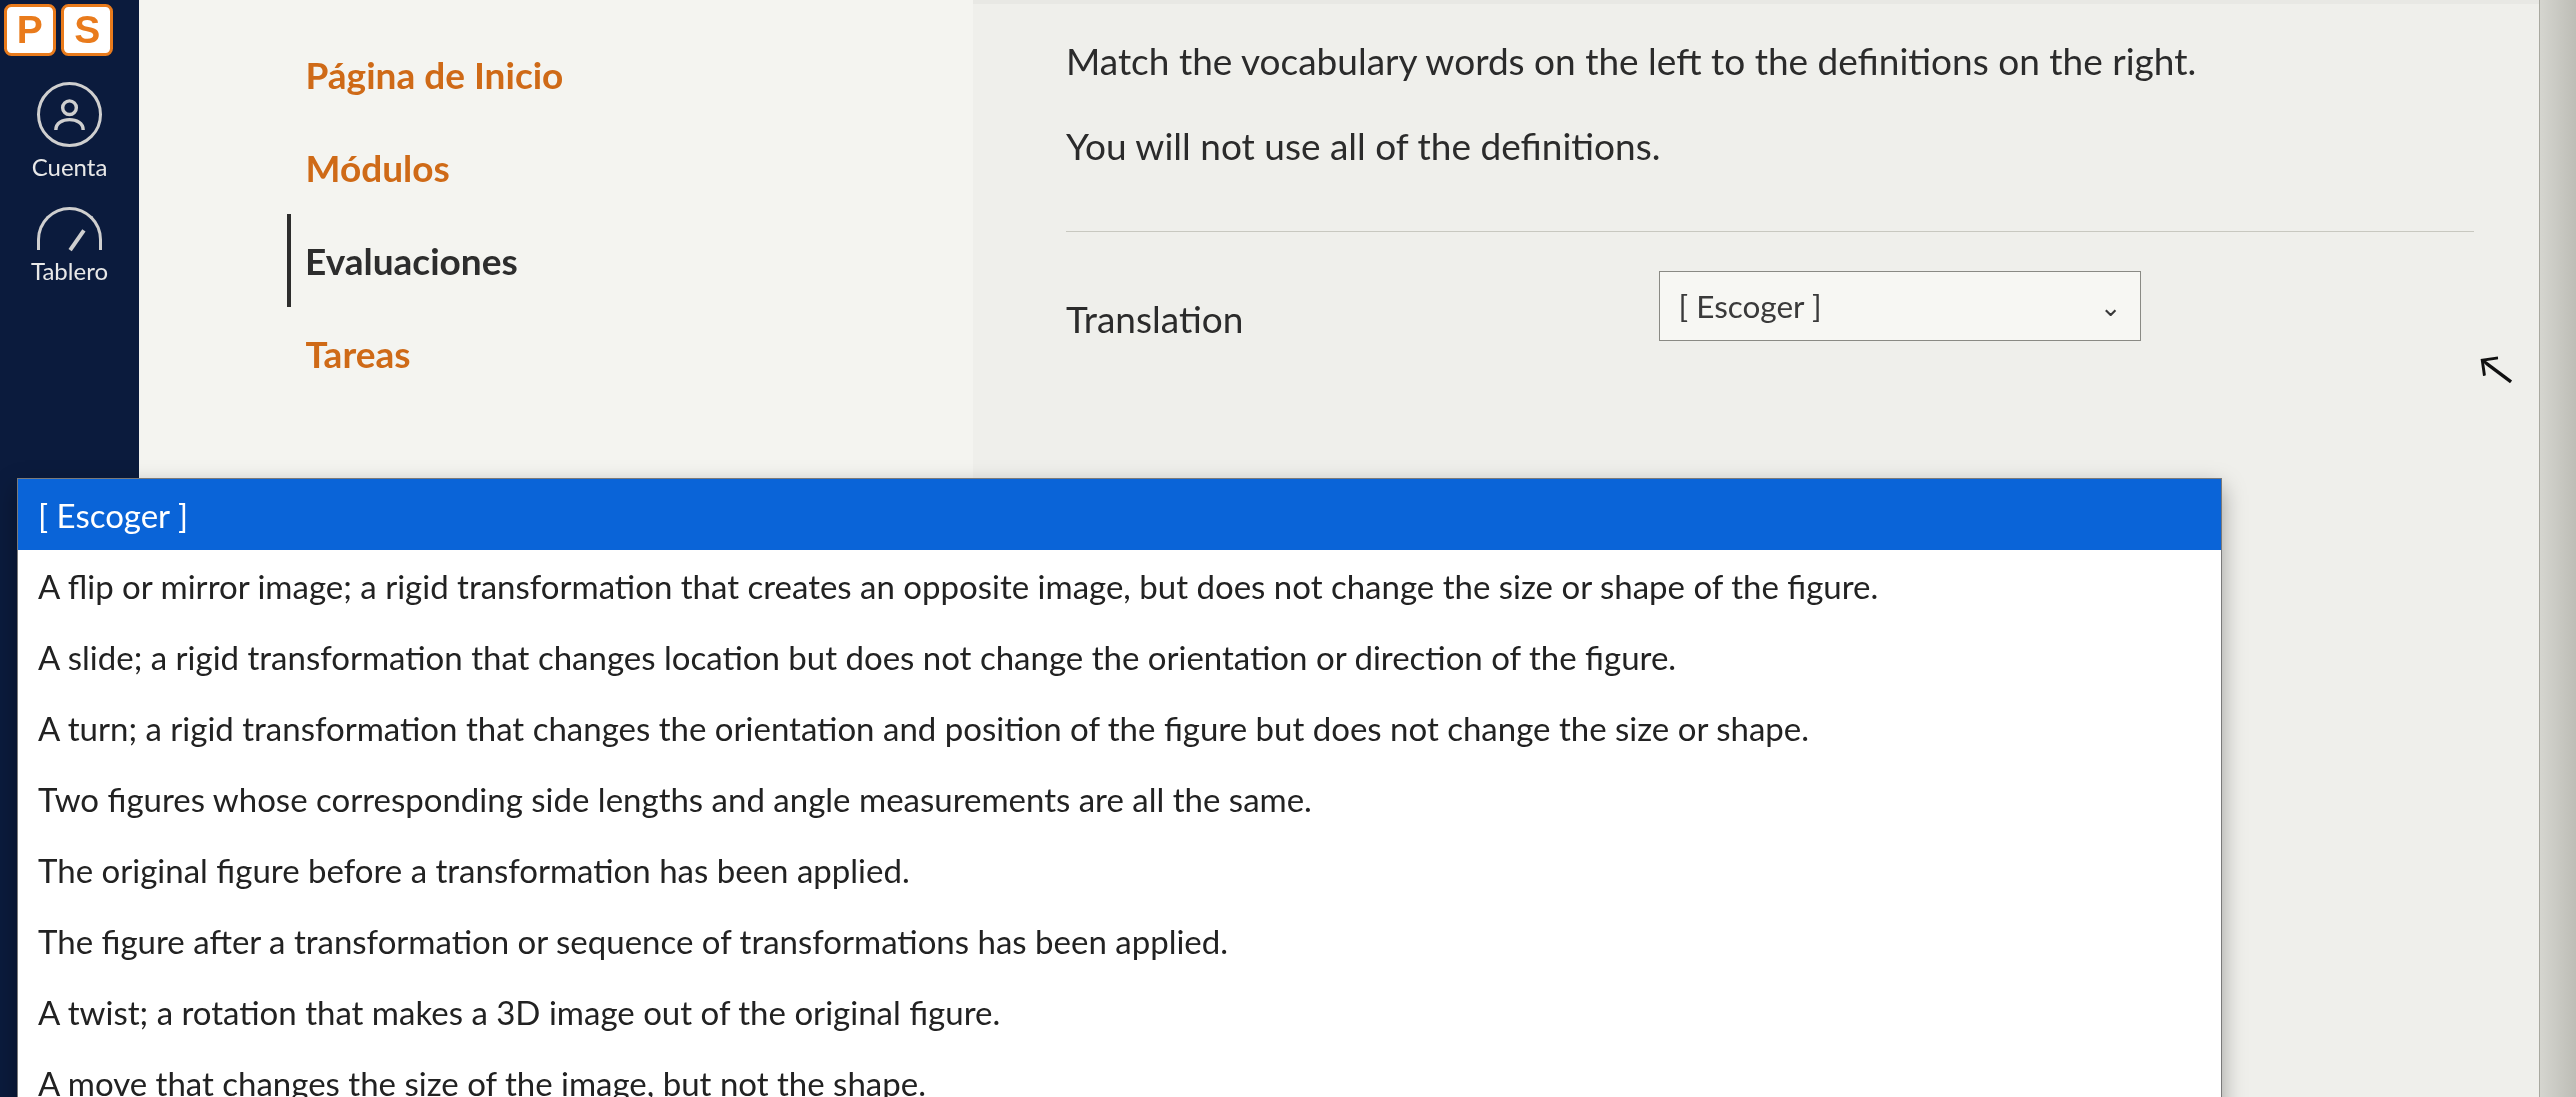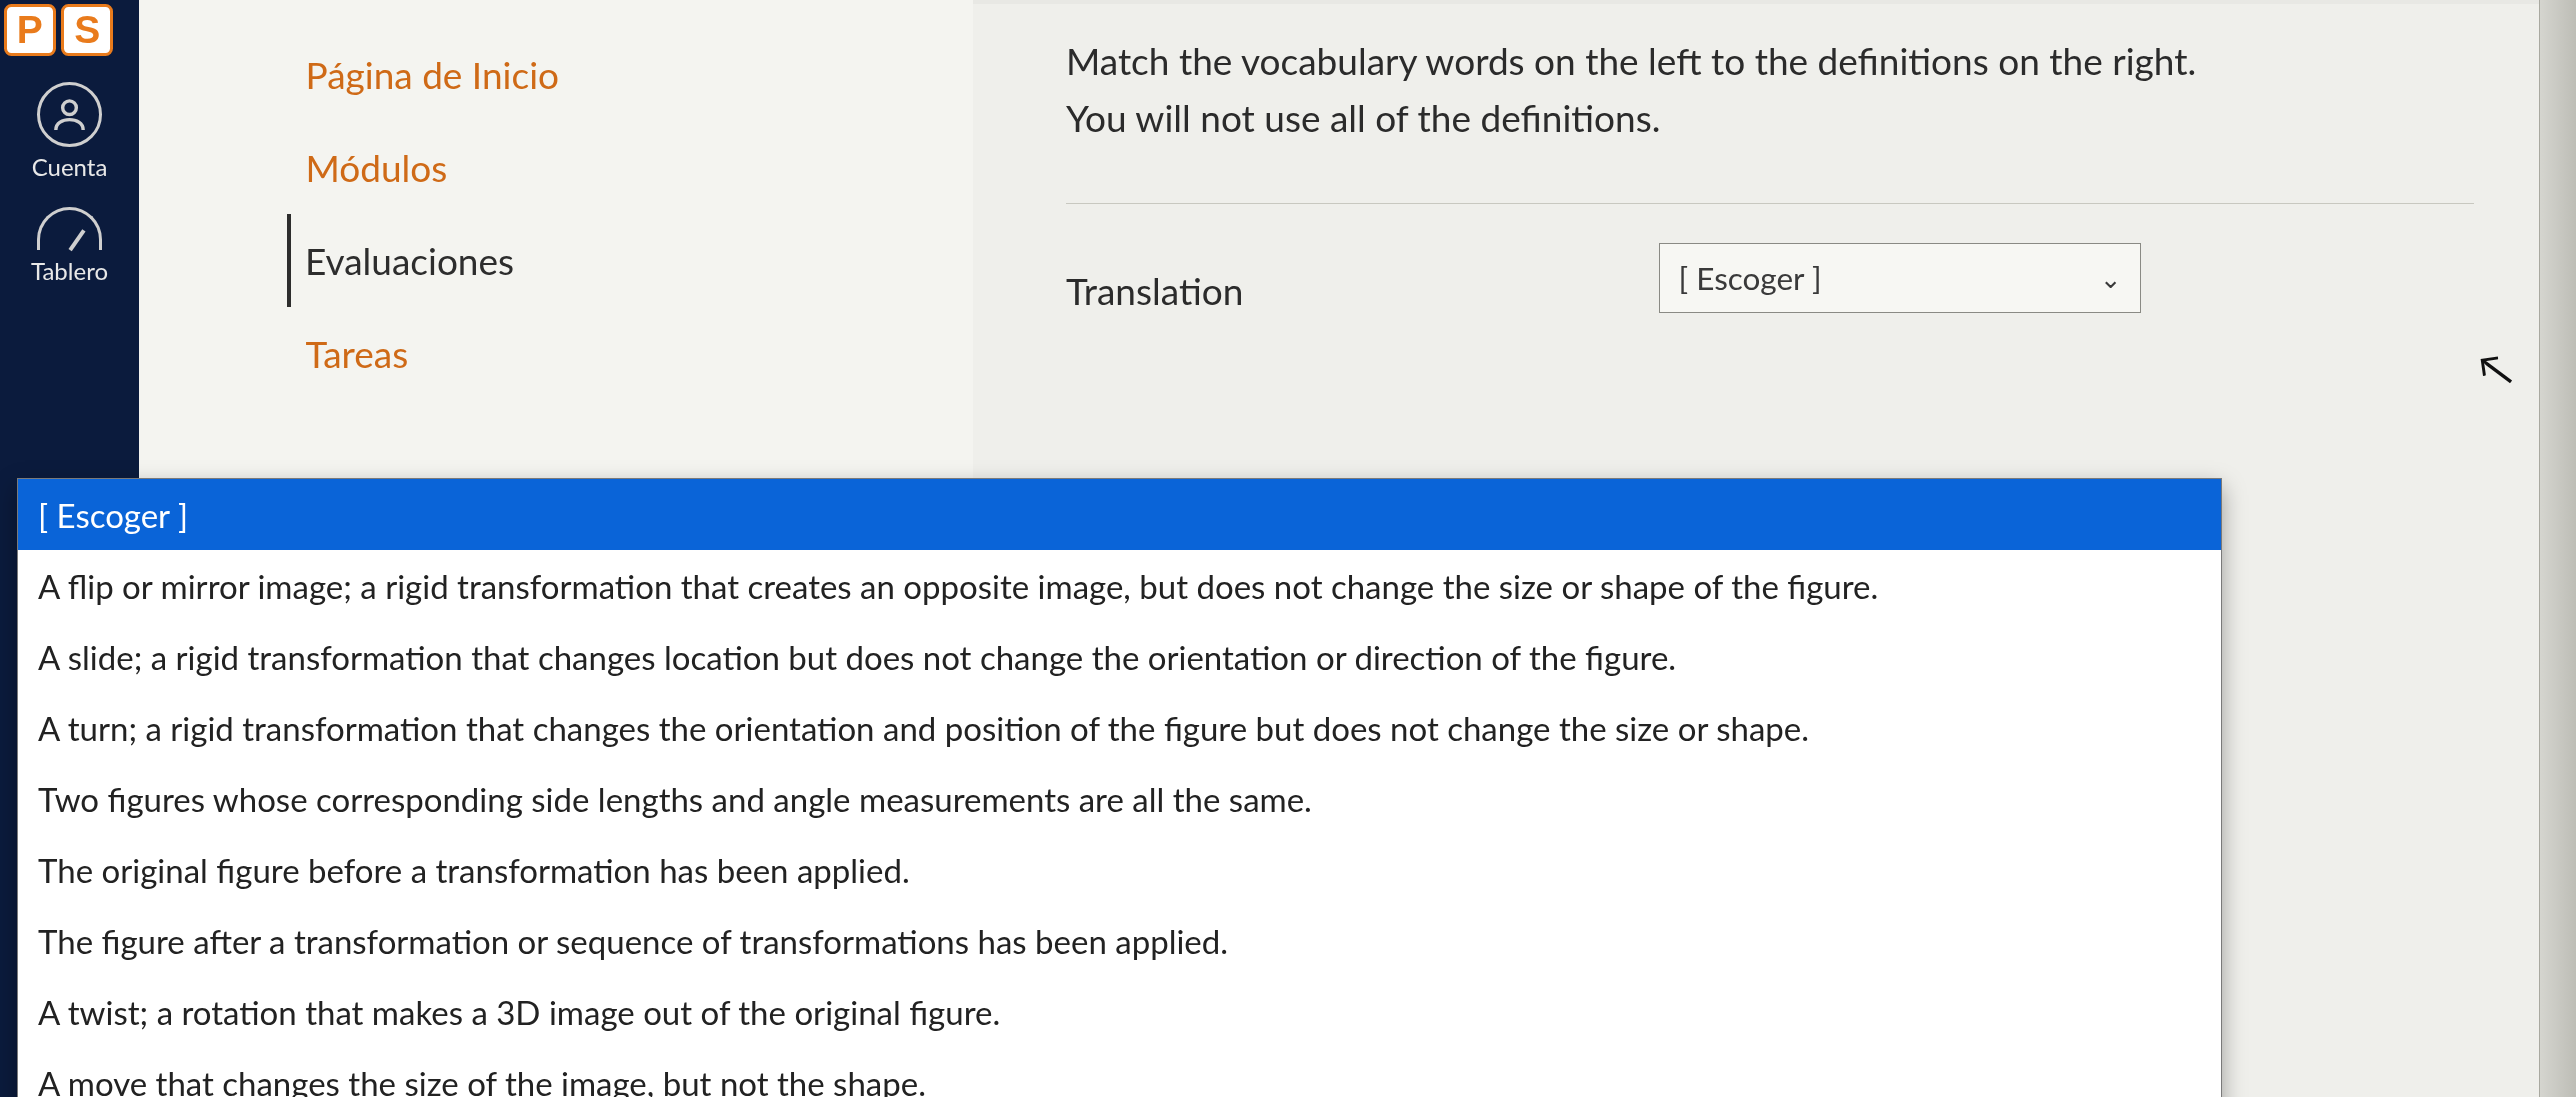--- a/index.html
+++ b/index.html
@@ -46,21 +46,21 @@
   .nav-label { font-size:24px; }
 
   
   .course-nav {
     position:absolute; left:139px; top:0; width:834px; height:100%;
     background:#f4f4f0;
     padding:28px 37px 0 148px;
   }
   .course-link {
     display:block; font-size:37px; padding:24px 0 24px 18.5px;
-    color:#cf6a17; text-decoration:none;
+    color:#cf6a17; text-decoration:none;font-weight:bold;
   }
   .course-link.active {
     color:#2d2d2d; border-left:4.6px solid #2d2d2d; padding-left:14px;
   }
 
   
   .main-col {
     position:absolute; left:973px; top:4px; right:0; height:100%;
     background:#efefeb;
     padding:28px 102px 0 93px;
@@ -132,21 +132,21 @@
 
 <aside class="course-nav">
   <a class="course-link">Página de Inicio</a>
   <a class="course-link">Módulos</a>
   <a class="course-link active">Evaluaciones</a>
   <a class="course-link">Tareas</a>
 </aside>
 
 <main class="main-col">
   <p class="instructions">Match the vocabulary words on the left to the definitions on the right.</p>
-  <p class="instructions" style="">You will not use all of the definitions.</p>
+  <p class="instructions" style="margin-top:28px">You will not use all of the definitions.</p>
 
   <hr class="divider">
 
   <div class="match-row">
     <span class="term">Translation</span>
     <div class="select-box">
       <span>[ Escoger ]</span>
       <span class="chev">⌄</span>
     </div>
   </div>

